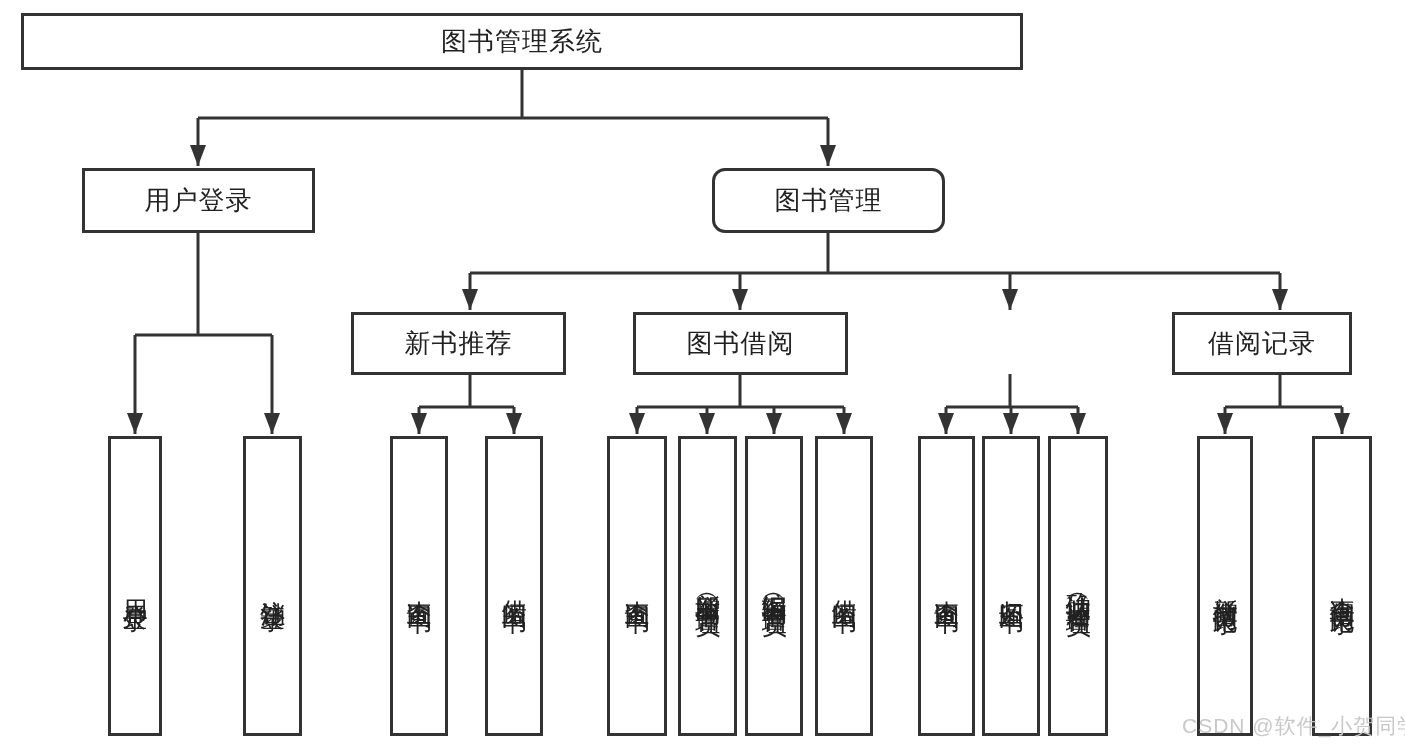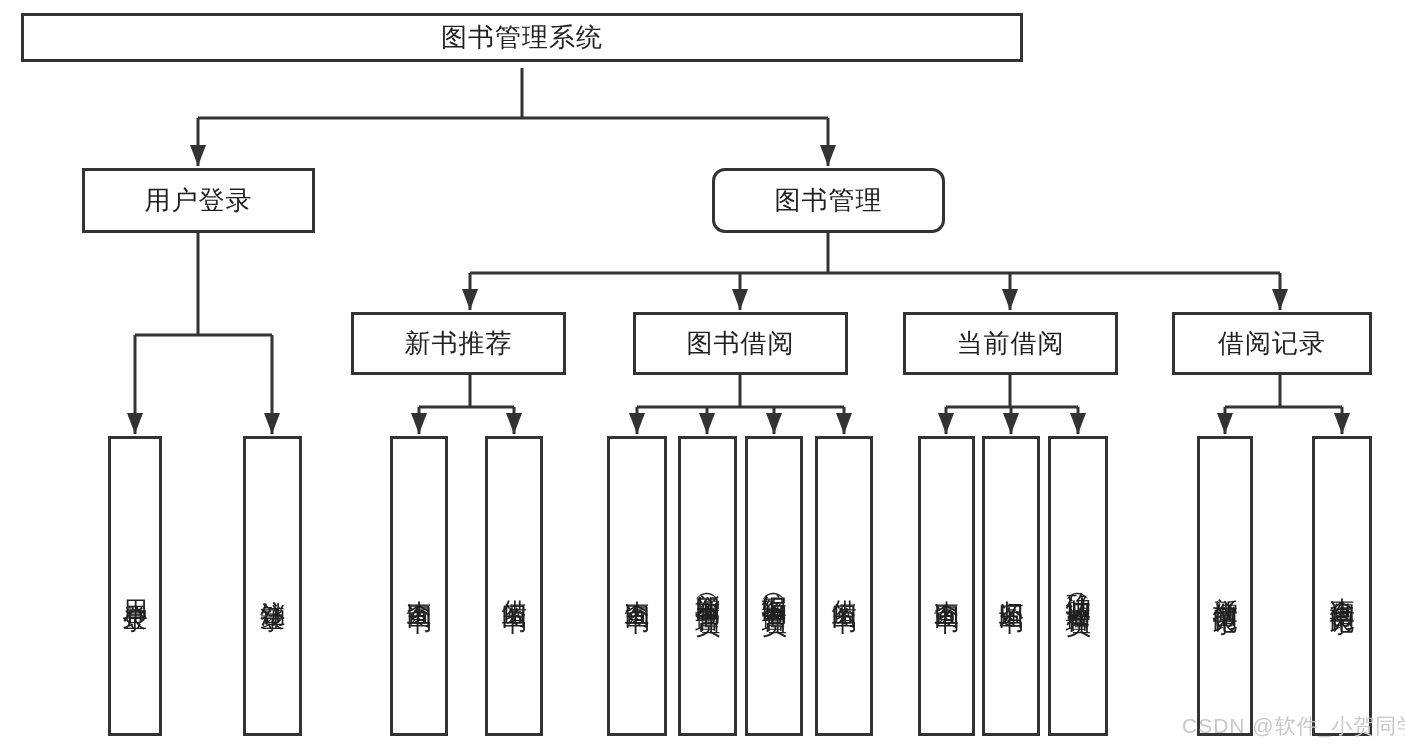--- a/index.html
+++ b/index.html
@@ -34,28 +34,28 @@
     white-space: nowrap;
   }
   .node.leaf { top: 436px; height: 300px; }
   .node.leaf .lbl {
     writing-mode: vertical-rl;
     text-orientation: mixed;
     font-size: 25px;
     letter-spacing: 3px;
     line-height: 1.1;
   }
-  .root  { left: 21px;  top: 13px;  width: 1002px; height: 49px; }
+  .root  { left: 21px;  top: 13px;  width: 1002px; height: 57px; }
   .l2a   { left: 82px;  top: 168px; width: 233px;  height: 65px; }
   .l2b   { left: 712px; top: 168px; width: 233px;  height: 65px; border-radius: 13px; }
   .l3    { top: 312px; height: 63px; }
   .l3a   { left: 351px;  width: 215px; }
   .l3b   { left: 633px;  width: 215px; }
   .l3c   { left: 903px;  width: 215px; }
-  .l3d   { left: 1172px; width: 200px; }
+  .l3d   { left: 1172px; width: 180px; }
   .lf1  { left: 108px;  width: 54px; }
   .lf2  { left: 243px;  width: 59px; }
   .lf3  { left: 390px;  width: 58px; }
   .lf4  { left: 485px;  width: 58px; }
   .lf5  { left: 607px;  width: 60px; }
   .lf6  { left: 678px;  width: 59px; }
   .lf7  { left: 745px;  width: 58px; }
   .lf8  { left: 815px;  width: 58px; }
   .lf9  { left: 918px;  width: 57px; }
   .lf10 { left: 982px;  width: 58px; }
@@ -131,23 +131,20 @@
   <div class="node h l2b">
     <span class="lbl">图书管理</span>
   </div>
 
   <div class="node h l3 l3a">
     <span class="lbl">新书推荐</span>
   </div>
   <div class="node h l3 l3b">
     <span class="lbl">图书借阅</span>
   </div>
-  <div class="node h l3 l3c">
-    <span class="lbl">当前借阅</span>
-  </div>
   <div class="node h l3 l3d">
     <span class="lbl">借阅记录</span>
   </div>
 
   <div class="node leaf lf1">
     <span class="lbl">用户登录</span>
   </div>
   <div class="node leaf lf2">
     <span class="lbl">注销登录</span>
   </div>

